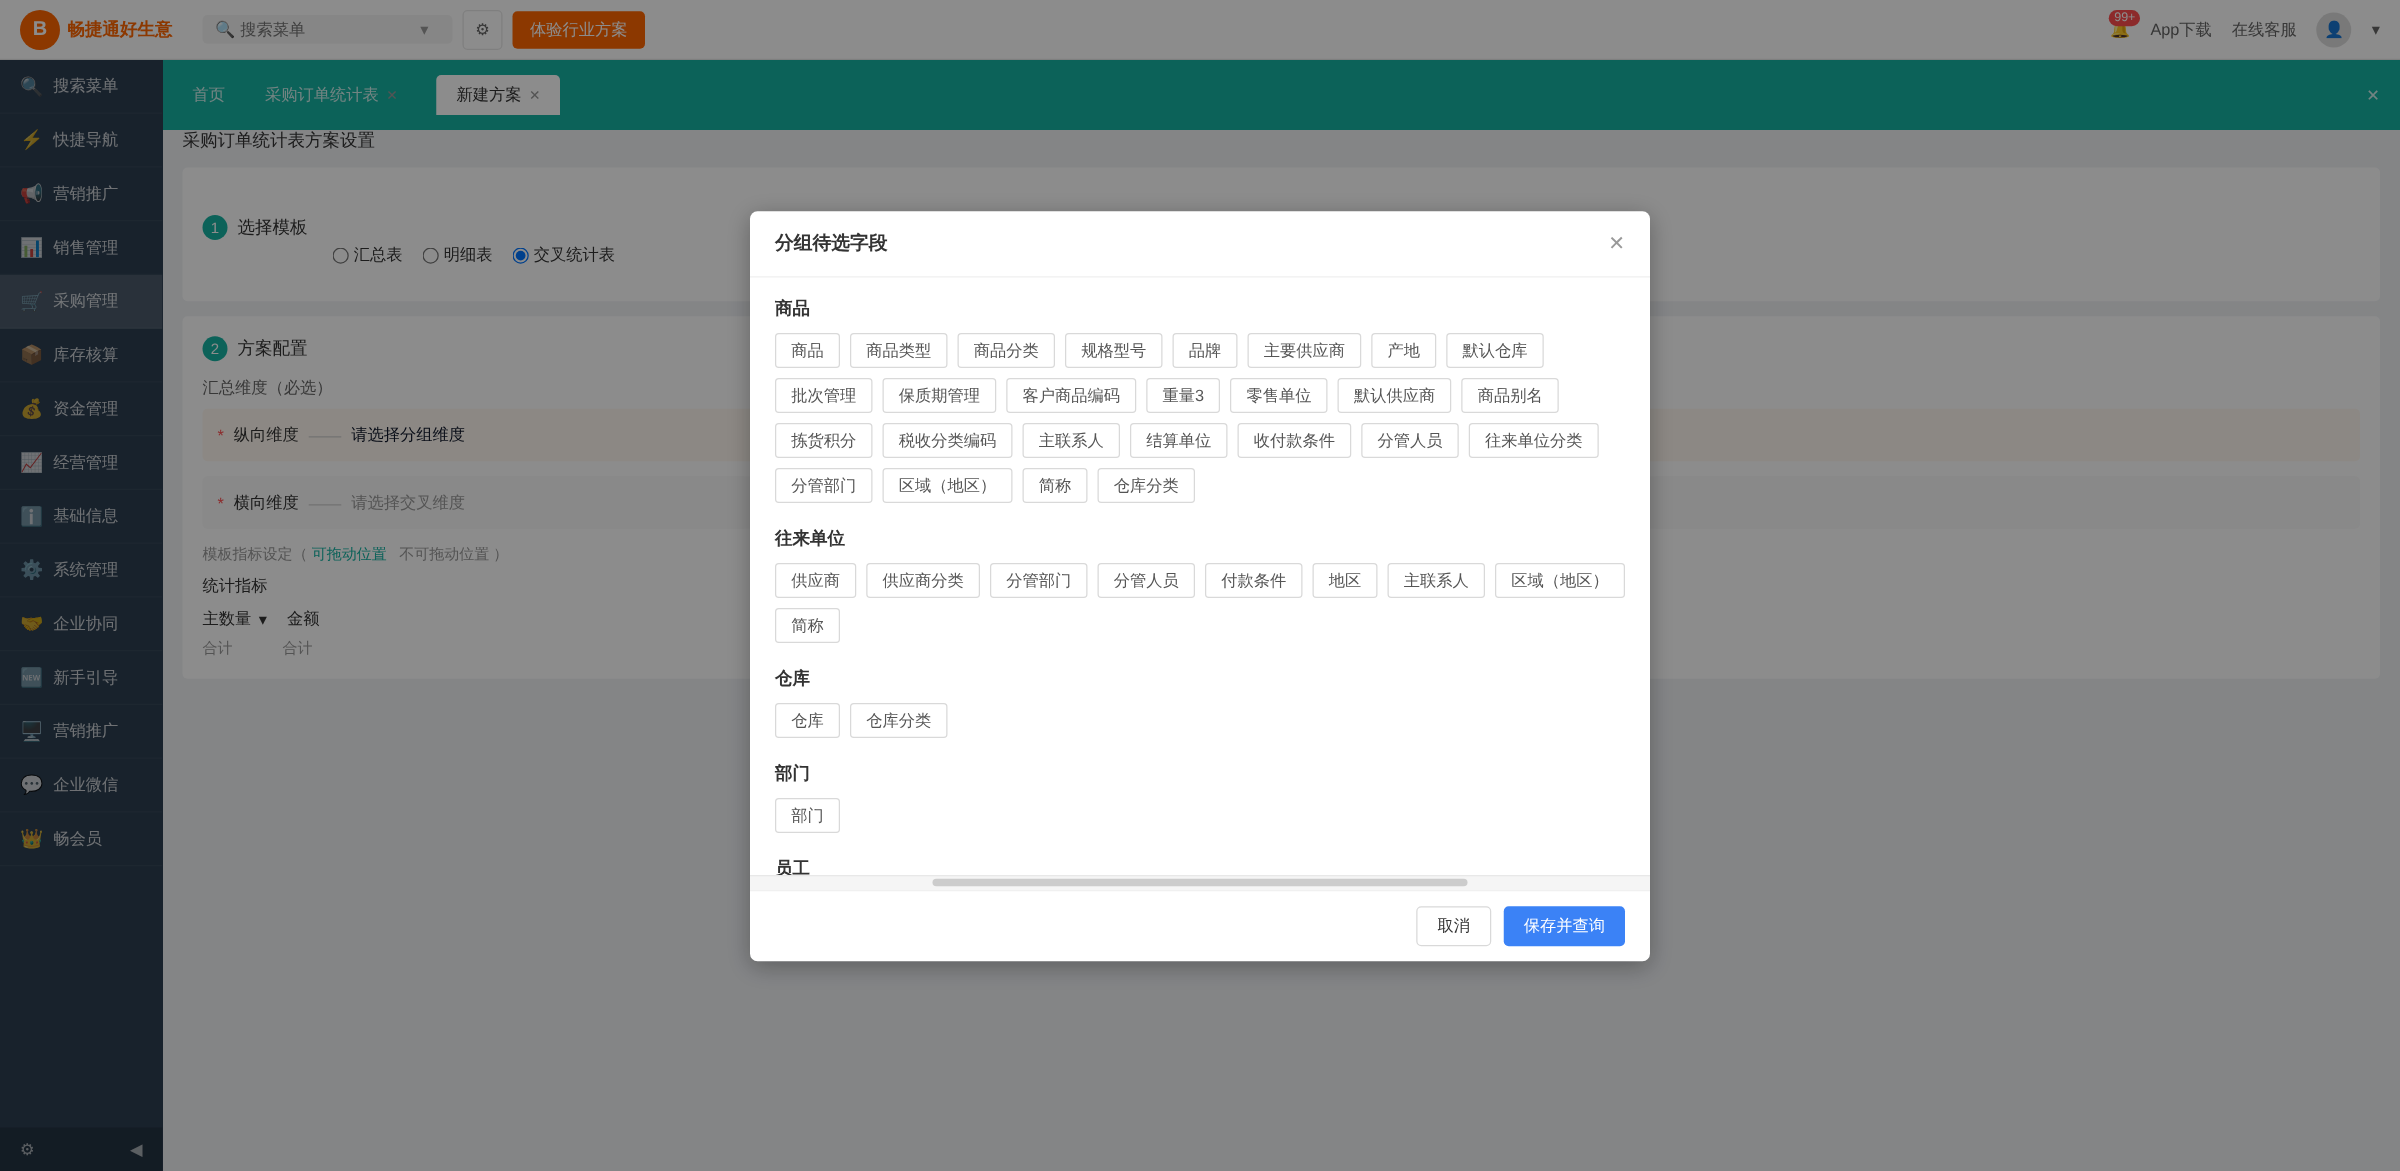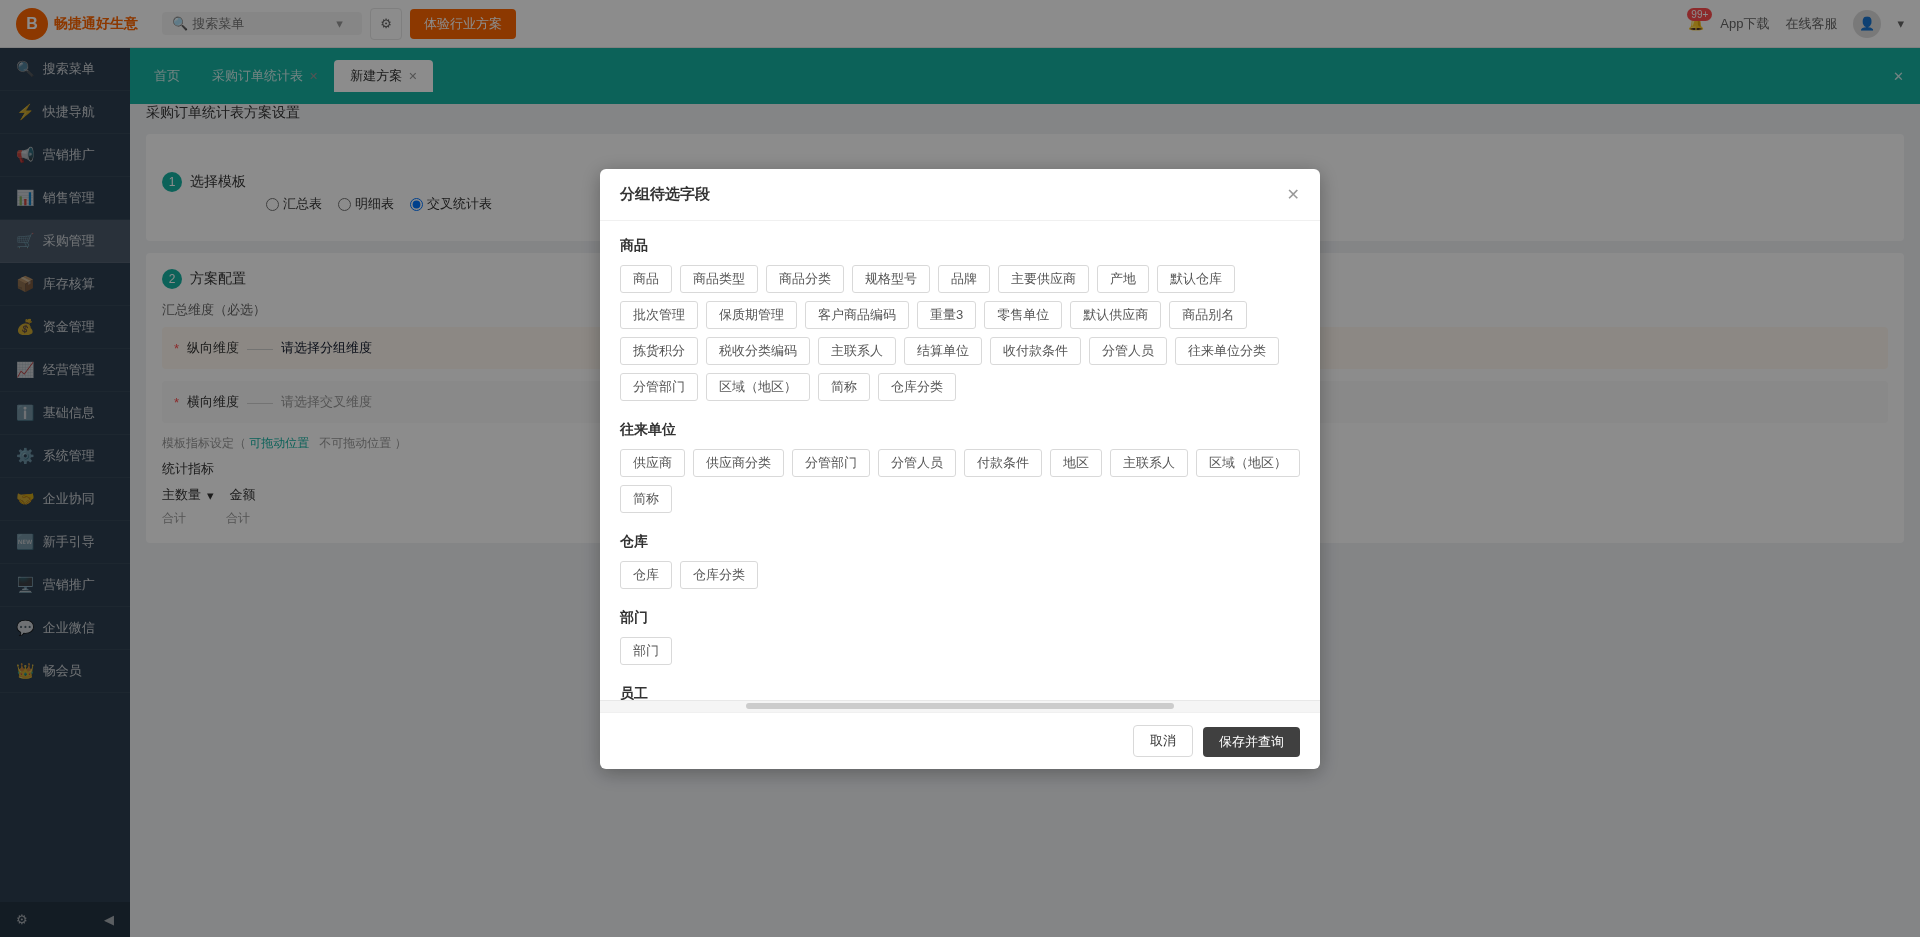--- a/index.html
+++ b/index.html
@@ -65,21 +65,21 @@
       position: fixed;
       top: 48px; left: 130px; right: 0;
       z-index: 99;
     }
     .nav-tab {
       height: 32px; display: flex; align-items: center; padding: 0 16px;
       color: rgba(255,255,255,0.8); cursor: pointer; border-radius: 4px 4px 0 0;
       font-size: 13px; position: relative;
     }
     .nav-tab.active {
-      background: #fff; color: #333;
+      background: #fff; color: #333; margin-left: 15px;
     }
     .nav-tab .close-x {
       margin-left: 6px; color: #999; font-size: 11px;
     }
     .nav-tab-close-all {
       margin-left: auto; color: rgba(255,255,255,0.8); cursor: pointer; padding: 4px 8px;
     }
 
     
     .sidebar {
@@ -139,21 +139,21 @@
       display: flex; align-items: center; justify-content: space-between;
       padding: 16px 20px; border-bottom: 1px solid #f0f0f0; flex-shrink: 0;
     }
     .modal-title { font-size: 15px; font-weight: 600; }
     .modal-close { cursor: pointer; color: #999; font-size: 16px; }
     .modal-body {
       flex: 1; overflow-y: auto; padding: 16px 20px;
     }
     .modal-footer {
       padding: 12px 20px; border-top: 1px solid #f0f0f0;
-      display: flex; justify-content: flex-end; gap: 10px; flex-shrink: 0; align-items: flex-end;
+      display: flex; justify-content: flex-end; gap: 10px; flex-shrink: 0;
     }
 
     
     .field-section { margin-bottom: 20px; }
     .field-section-title {
       font-size: 14px; font-weight: 600; color: #333; margin-bottom: 10px;
     }
     .field-chips { display: flex; flex-wrap: wrap; gap: 8px; }
     .field-chip {
       padding: 4px 12px; border: 1px solid #d9d9d9; border-radius: 3px;
@@ -164,21 +164,21 @@
     .modal-body::-webkit-scrollbar { width: 6px; }
     .modal-body::-webkit-scrollbar-thumb { background: #ccc; border-radius: 3px; }
 
     
     .btn-default {
       padding: 6px 16px; border: 1px solid #d9d9d9; border-radius: 4px;
       background: #fff; cursor: pointer; font-size: 13px; color: #333;
     }
     .btn-primary {
       padding: 6px 16px; border: none; border-radius: 4px;
-      background: #404040; cursor: pointer; font-size: 13px; color: #fff;
+      background: #3b82f6; cursor: pointer; font-size: 13px; color: #fff;
     }
 
     
     .modal-hscroll {
       height: 12px; background: #f5f5f5; border-top: 1px solid #e8e8e8;
       flex-shrink: 0; display: flex; align-items: center; padding: 0 4px;
     }
     .modal-hscroll-inner {
       height: 6px; width: 60%; background: #ccc; border-radius: 3px; margin: auto;
     }

